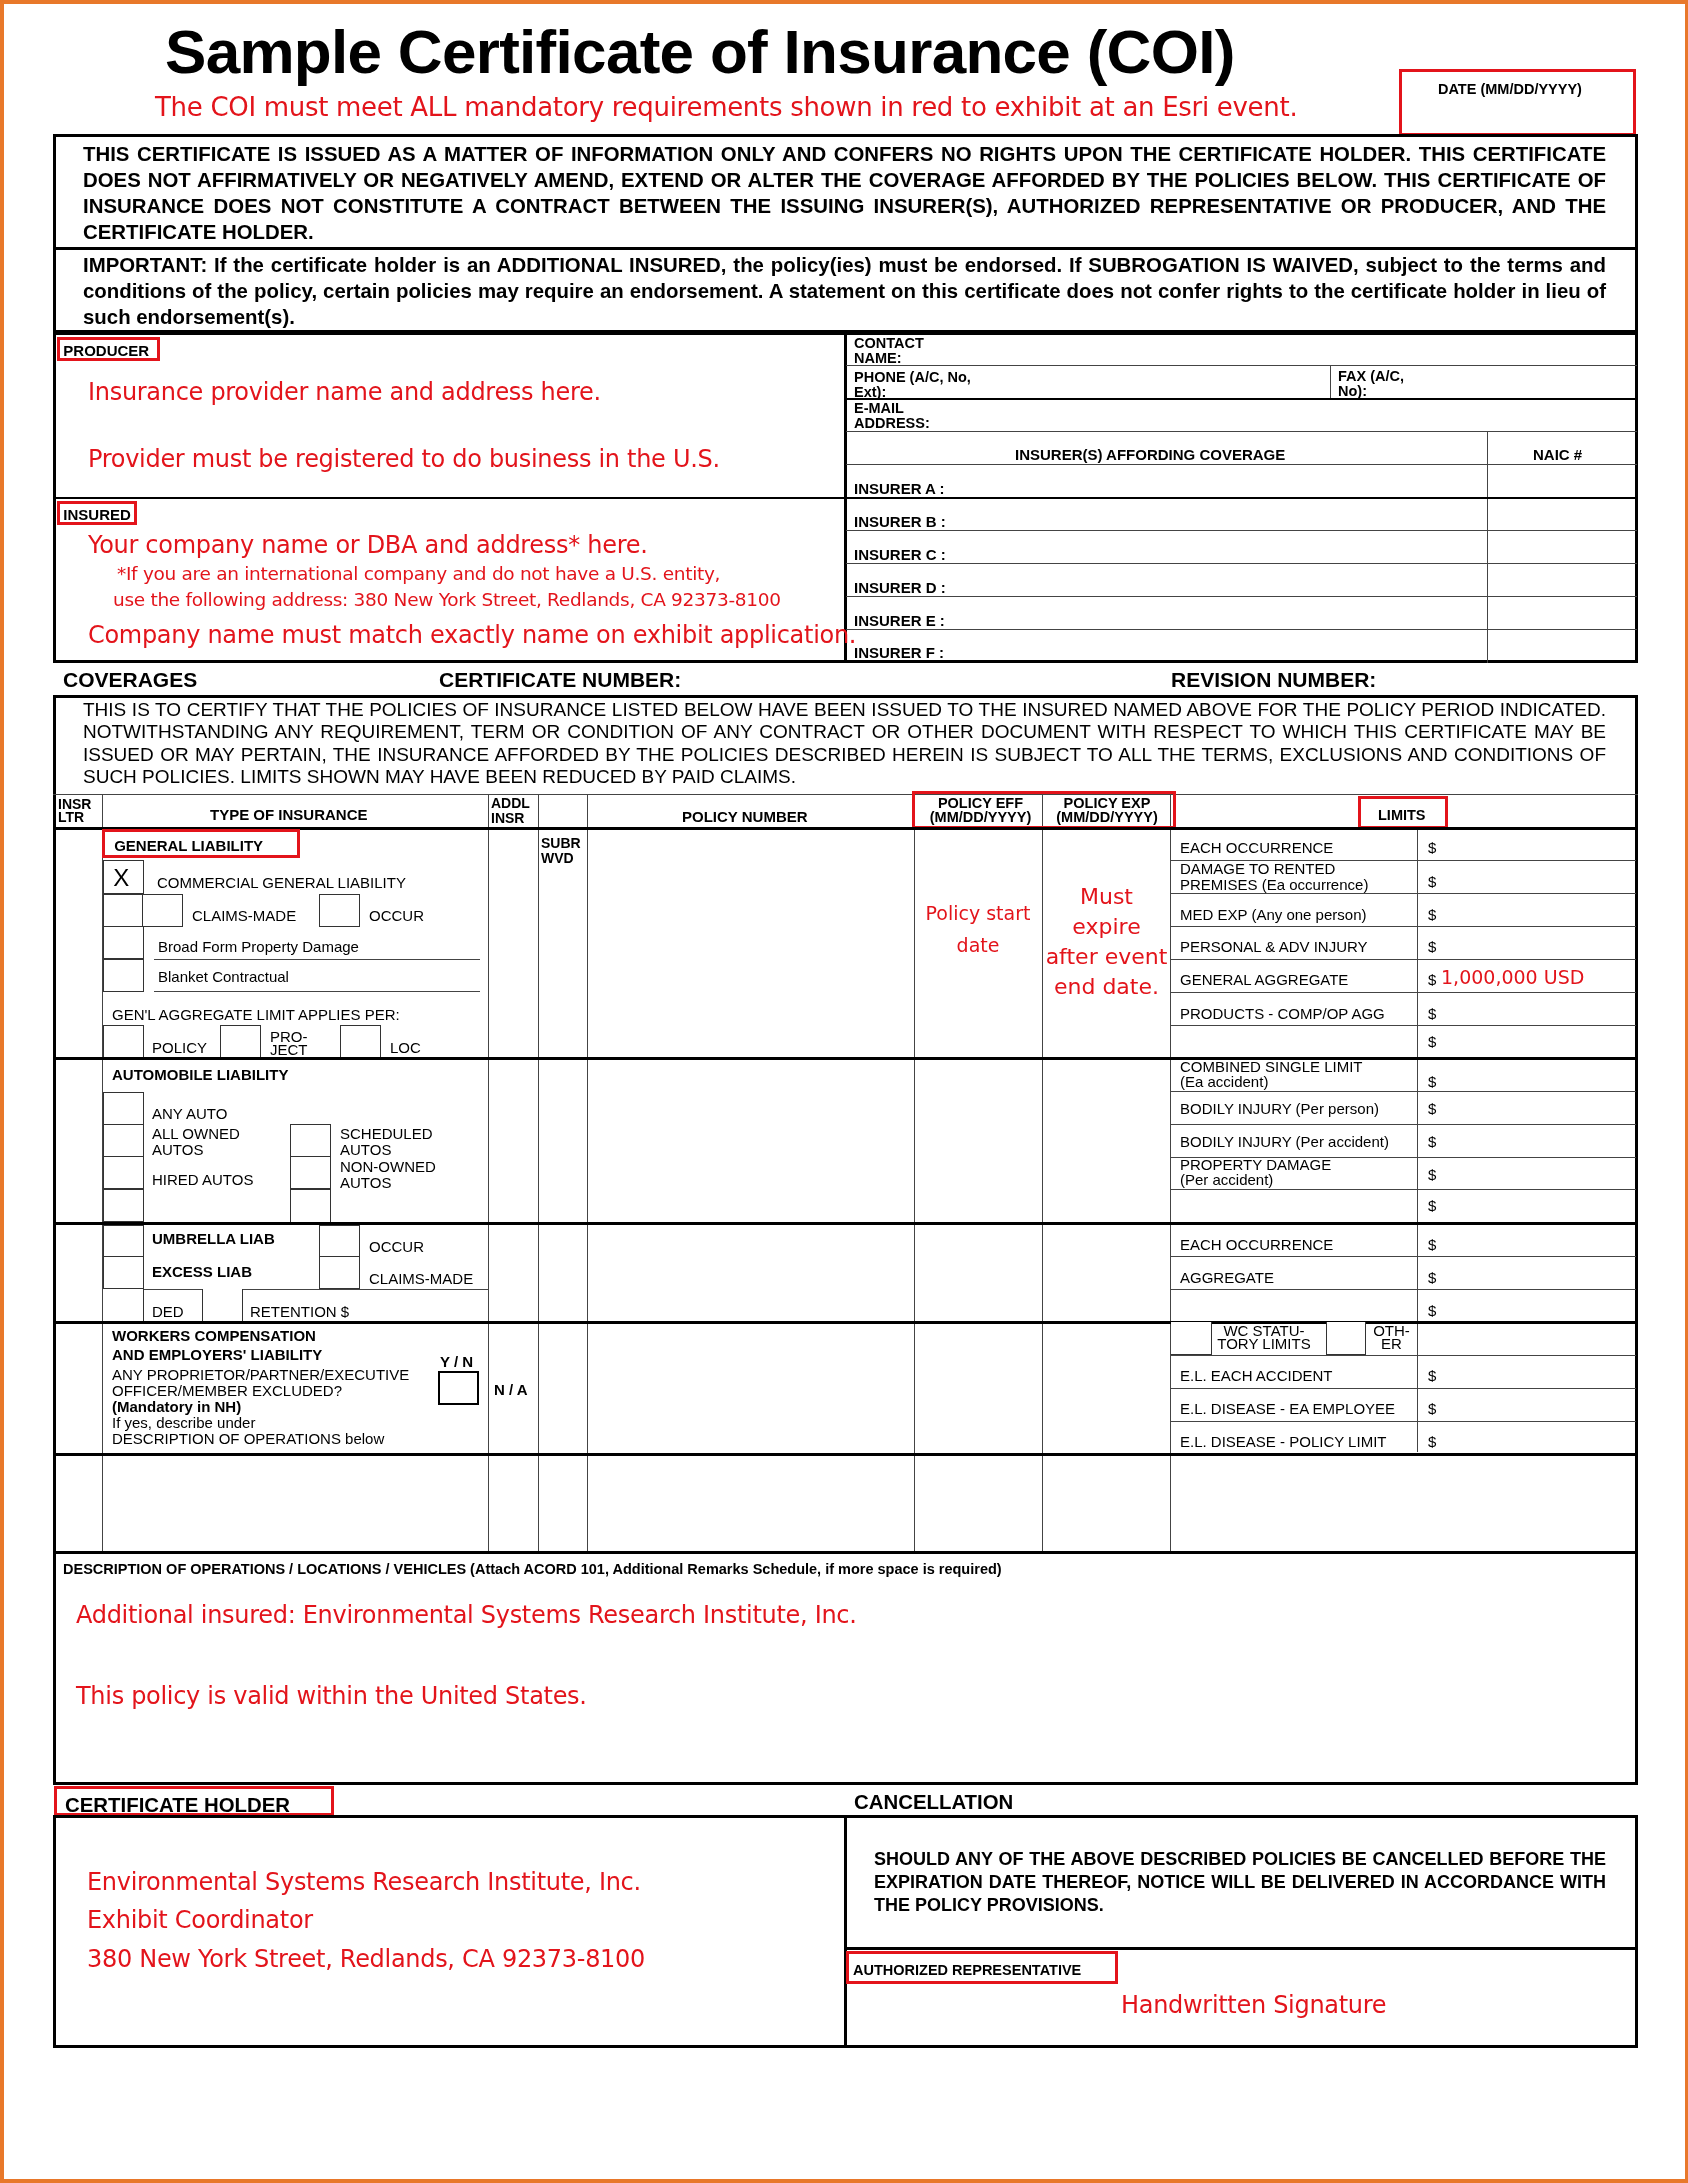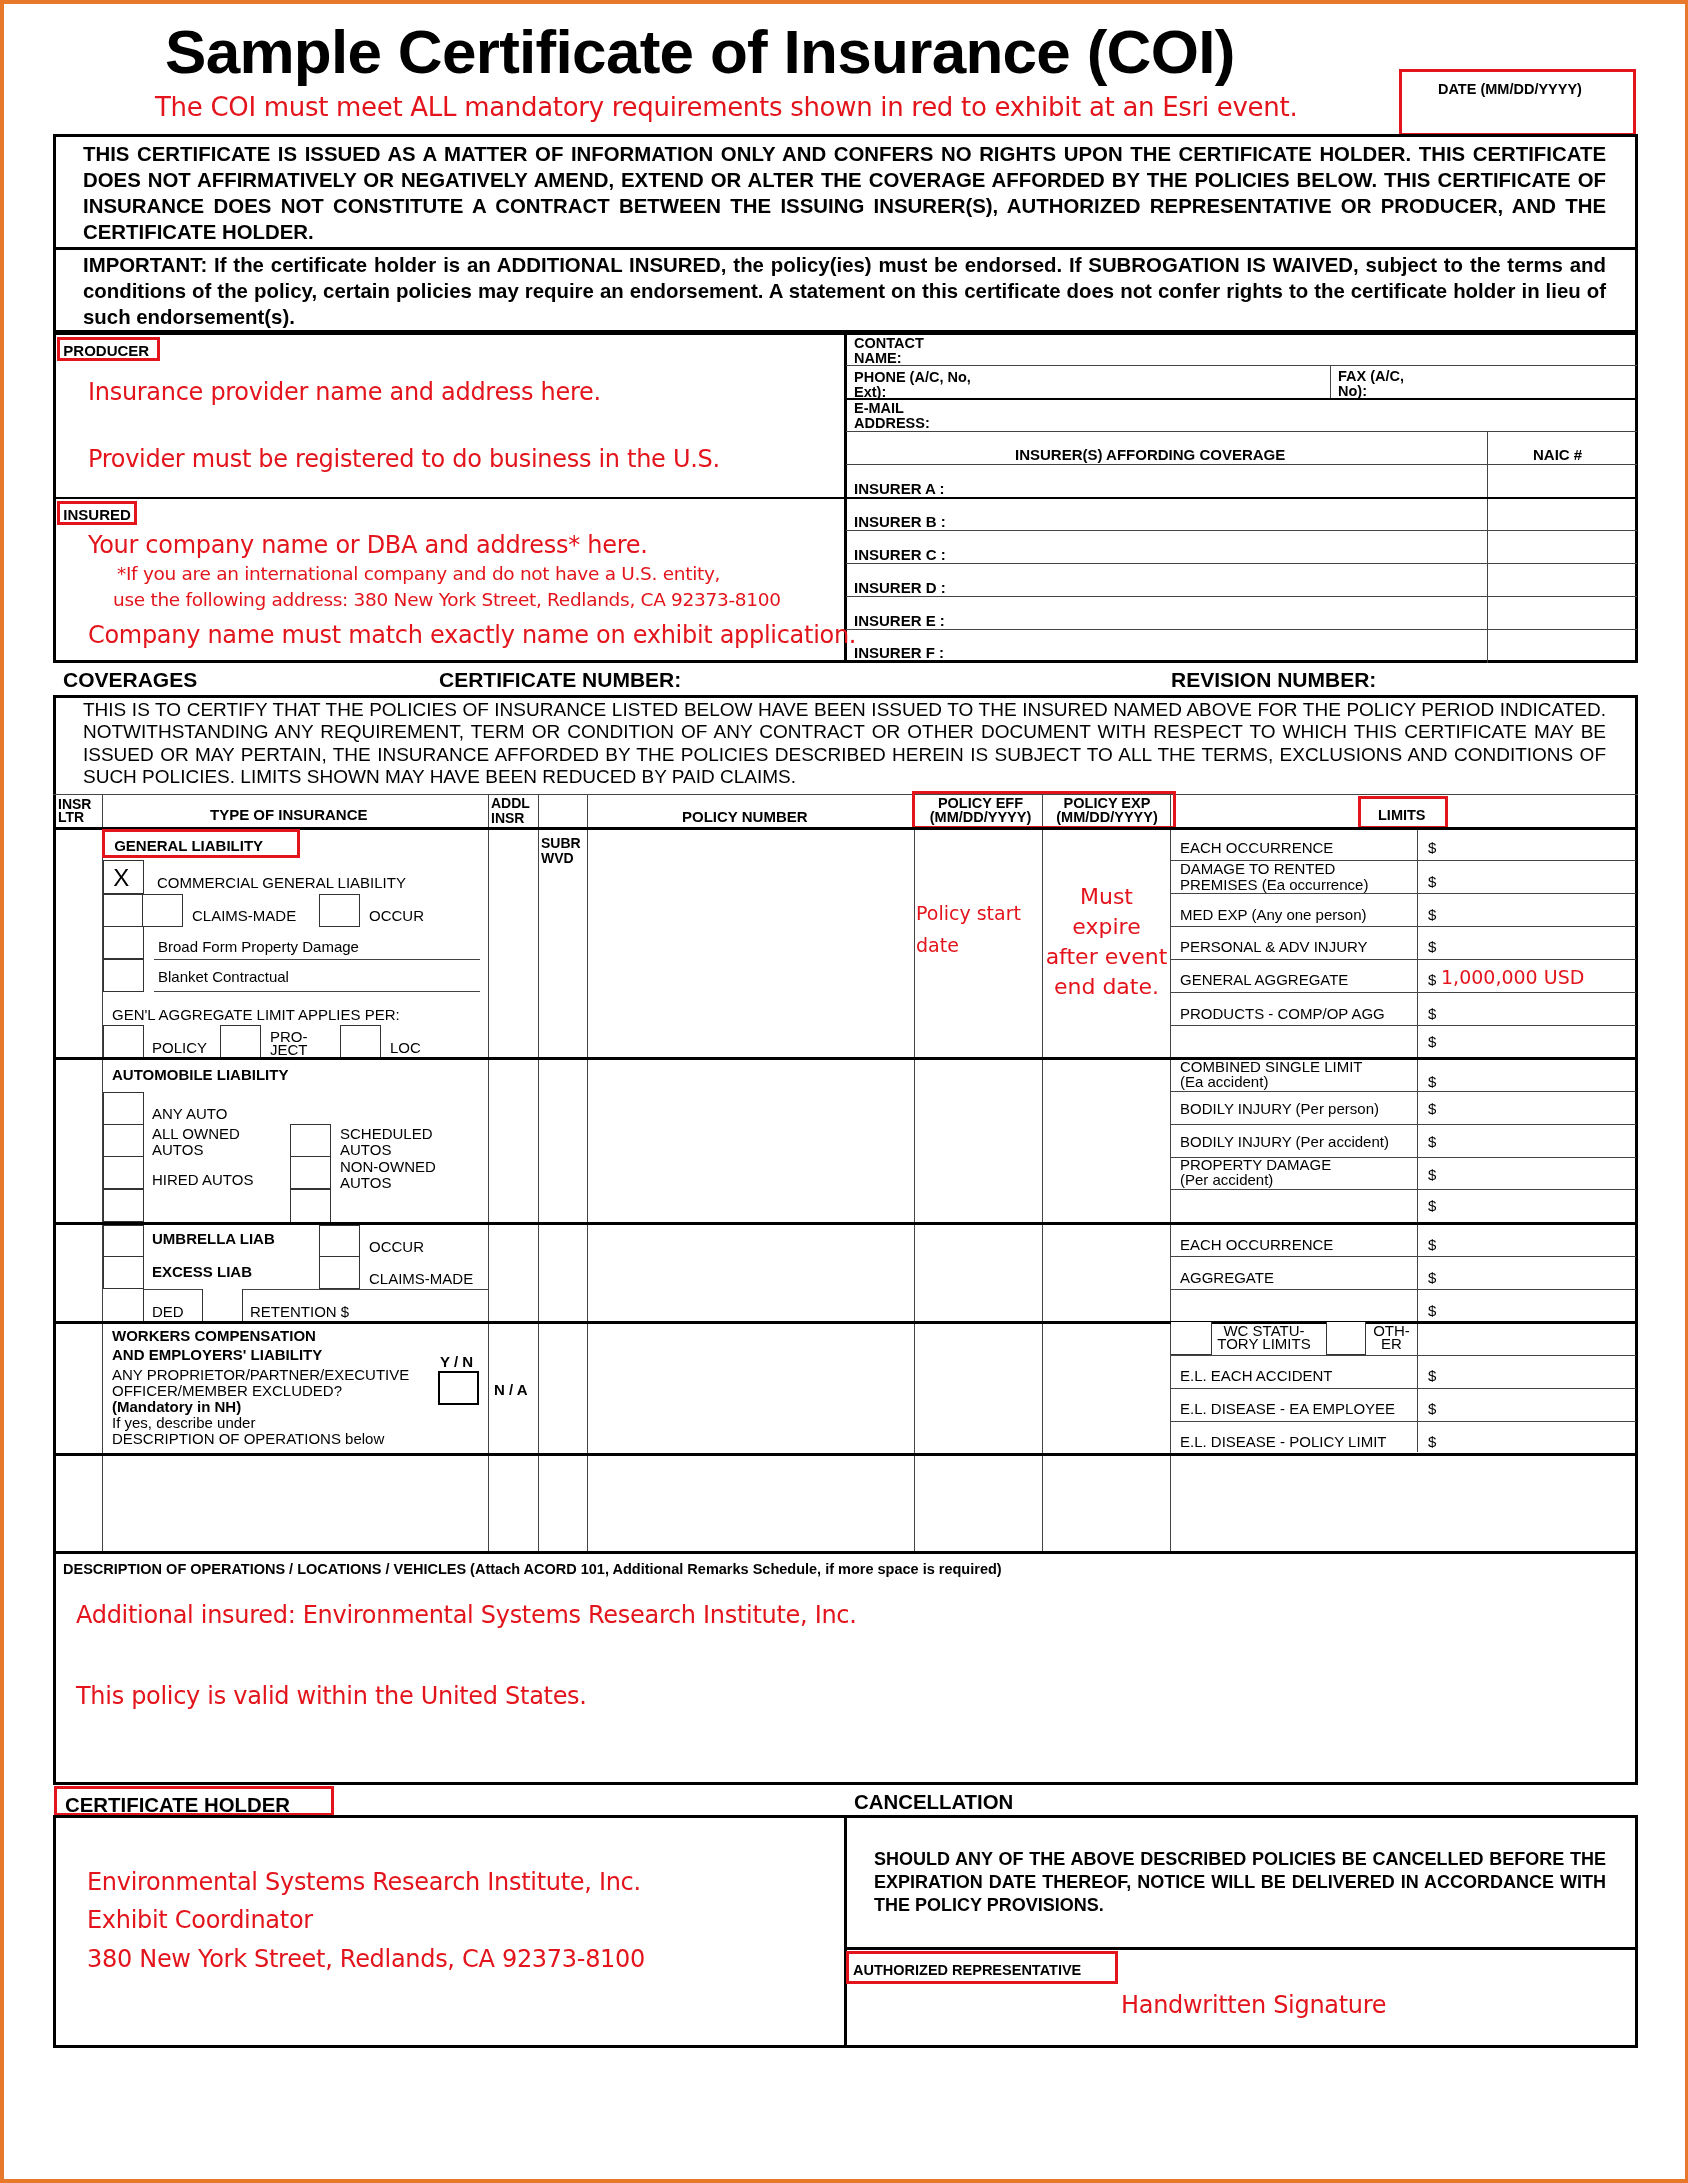--- a/index.html
+++ b/index.html
@@ -144,21 +144,21 @@
 <div class="chk" style="left:103px; top:1025px; width:41px; height:33px;"></div>
 <div class="cell-lbl" style="left:152px; top:1040px;">POLICY</div>
 <div class="chk" style="left:220px; top:1025px; width:41px; height:33px;"></div>
 <div class="cell-lbl" style="left:270px; top:1030px; line-height:13px;">
   <div>PRO-</div>
   <div>JECT</div>
 </div>
 <div class="chk" style="left:340px; top:1025px; width:41px; height:33px;"></div>
 <div class="cell-lbl" style="left:390px; top:1040px;">LOC</div>
 
-<div class="abs callout" style="left:916px; top:897px; width:124px; font-size:19px; line-height:32px;">
+<div class="abs callout" style="left:916px; top:897px; width:124px; text-align:center; font-size:19px; line-height:32px;">
   <div>Policy start</div>
   <div>date</div>
 </div>
 <div class="abs callout" style="left:1044px; top:882px; width:125px; text-align:center; font-size:22px; line-height:30px;">
   <div>Must expire</div>
   <div>after event</div>
   <div>end date.</div>
 </div>
 
 <div>

